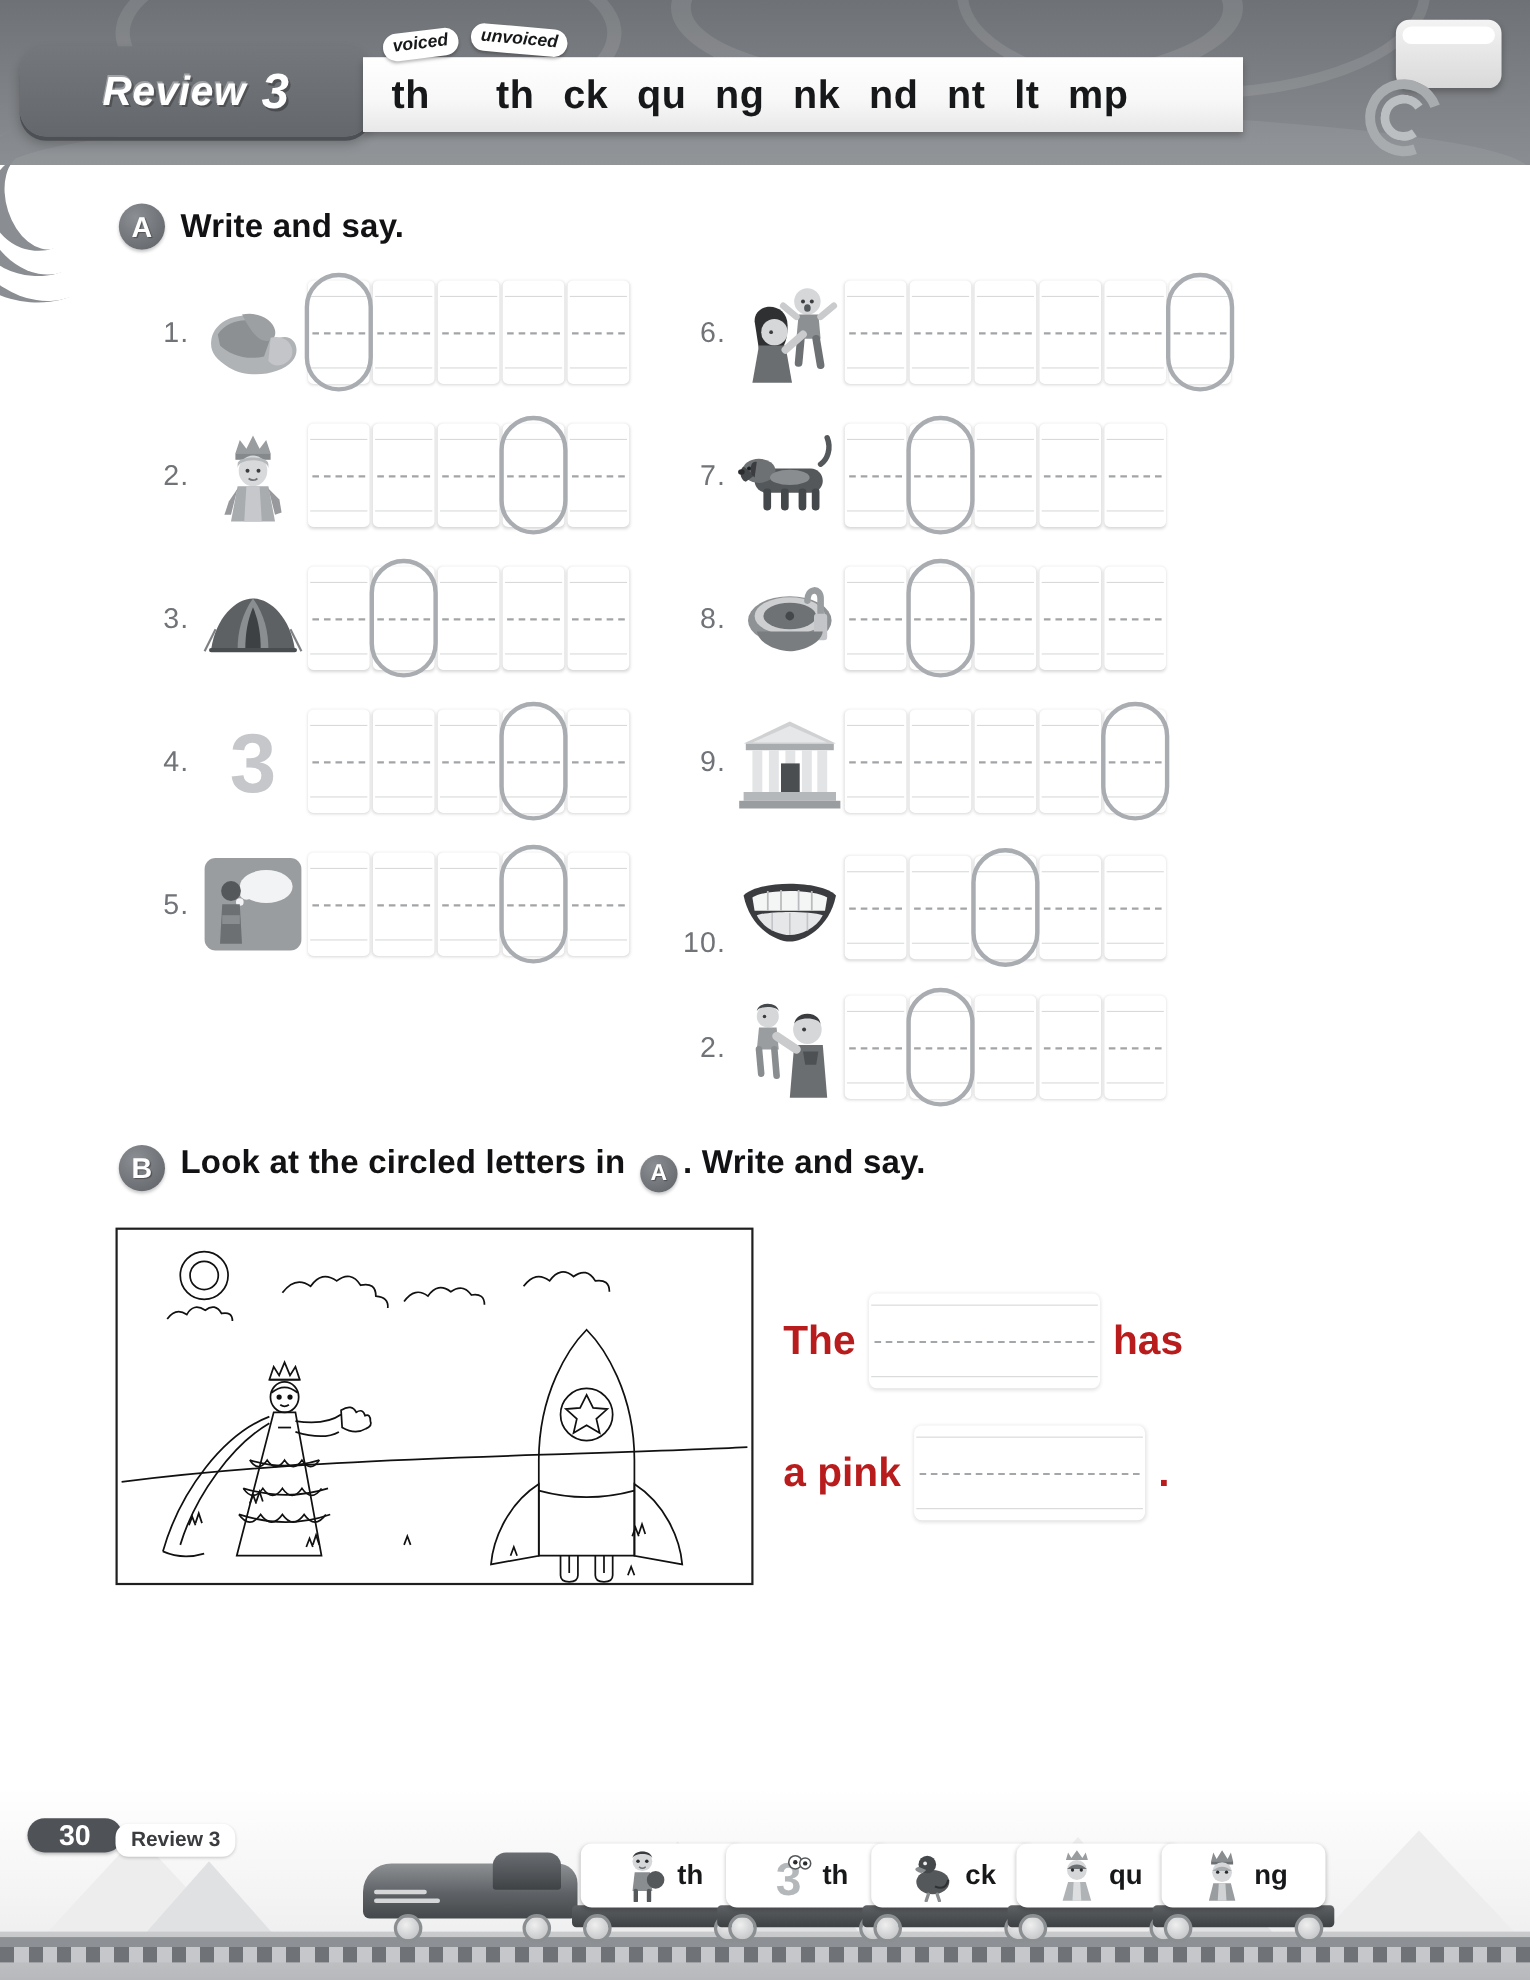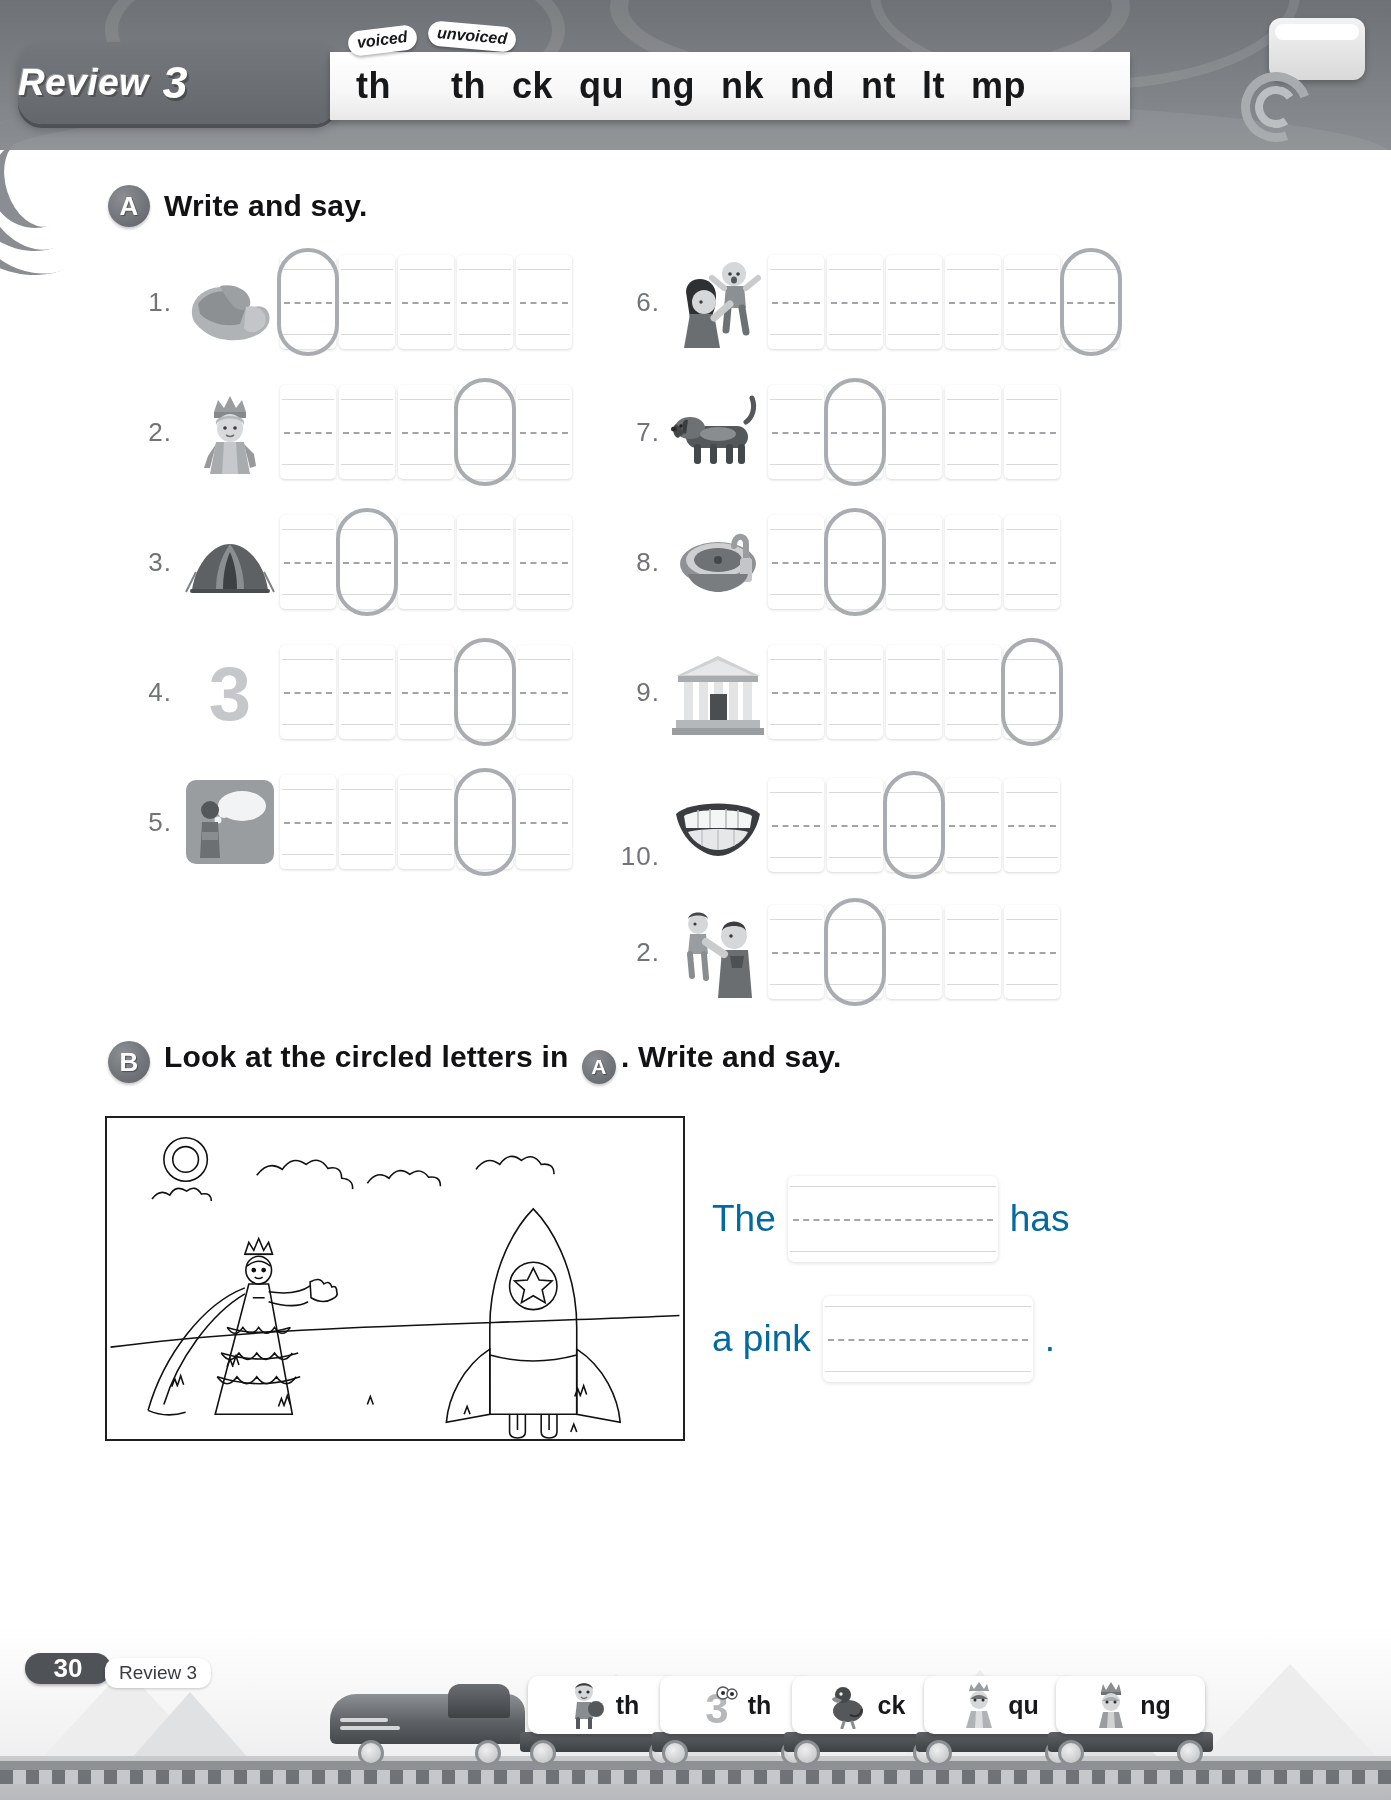--- a/index.html
+++ b/index.html
@@ -30,21 +30,21 @@
     border-color:#8a8d91; border-width:0 0 0 16px; }
   .cs1 { left:0; top:0; width:185px; height:185px; border-width:14px; border-color:#9a9da1 transparent transparent #9a9da1; transform:rotate(-18deg);}
   .cs2 { left:24px; top:24px; width:137px; height:137px; border-width:12px; border-color:#83868a transparent transparent #83868a; transform:rotate(-18deg);}
   .cs3 { left:48px; top:48px; width:90px; height:90px; border-width:11px; border-color:#72757a transparent transparent #72757a; transform:rotate(-18deg);}
 
   .review-tab {
     position:absolute; left:18px; top:42px; width:320px; height:82px;
     background:linear-gradient(180deg,#74777b 0%,#64676b 100%);
     border-radius:24px;
     box-shadow:0 4px 0 #4d5054, 0 6px 10px rgba(0,0,0,0.22);
-    display:flex; align-items:center; gap:14px;
+    display:flex; align-items:center; justify-content:center; gap:14px;
   }
   .review-tab .rt-text {
     font-size:37px; font-weight:bold; font-style:italic; color:#ffffff;
     letter-spacing:0.5px;
     text-shadow:2px 2px 0 rgba(0,0,0,0.25), -1px -1px 0 rgba(255,255,255,0.35);
   }
   .review-tab .rt-num {
     font-size:45px; font-weight:bold; font-style:italic; color:#ffffff;
     text-shadow:2px 3px 0 rgba(0,0,0,0.28);
   }
@@ -139,21 +139,21 @@
   .art svg { width:100%; height:100%; display:block; }
 
   
   .color-frame {
     position:absolute; left:105px; top:1116px; width:580px; height:325px;
     border:2px solid #1f1f1f; background:#ffffff;
   }
   .color-frame svg { display:block; width:100%; height:100%; }
 
   .sentence { position:absolute; display:flex; align-items:center; }
-  .sentence .stext { font-size:37px; color:#0369a1; font-weight:400; }
+  .sentence .stext { font-size:37px; color:#b91c1c; font-weight:700; }
   .writeline {
     width:210px; height:86px; position:relative; background:#fff;
     border-radius:7px; box-shadow:0 1px 4px rgba(0,0,0,0.14);
     margin:0 12px;
   }
   .writeline:before { content:""; position:absolute; left:2px; right:2px; top:10px; height:1px; background:#d6d7d8; }
   .writeline:after  { content:""; position:absolute; left:2px; right:2px; bottom:10px; height:1px; background:#d6d7d8; }
   .writeline .mid { position:absolute; left:5px; right:5px; top:50%; height:0; border-top:2px dashed #a4a7aa; }
 
   
@@ -171,21 +171,21 @@
     background:repeating-linear-gradient(90deg,#6f7276 0 13px, #c5c7ca 13px 26px); }
 
   .page-badge {
     position:absolute; left:25px; top:1653px; width:86px; height:31px;
     background:#4f5256; border-radius:22px; color:#fff; font-weight:bold;
     font-size:26px; display:flex; align-items:center; justify-content:center;
     box-shadow:0 2px 3px rgba(0,0,0,0.25);
   }
   .page-label {
     position:absolute; left:105px; top:1658px;
-    font-size:19px; font-weight:normal; color:#3a3c3f;
+    font-size:19px; font-weight:bold; color:#3a3c3f;
     background:#ffffff; border-radius:12px; padding:4px 14px;
     box-shadow:0 1px 3px rgba(0,0,0,0.2);
     text-align:center;
   }
 
   .loco { position:absolute; left:330px; bottom:44px; width:195px; height:78px; }
   .loco-body { position:absolute; left:0; bottom:12px; width:195px; height:50px;
     background:linear-gradient(180deg,#8e9194 0%,#5e6165 55%,#45484b 100%);
     border-radius:26px 18px 6px 6px; }
   .loco-win { position:absolute; left:118px; bottom:38px; width:62px; height:34px;

